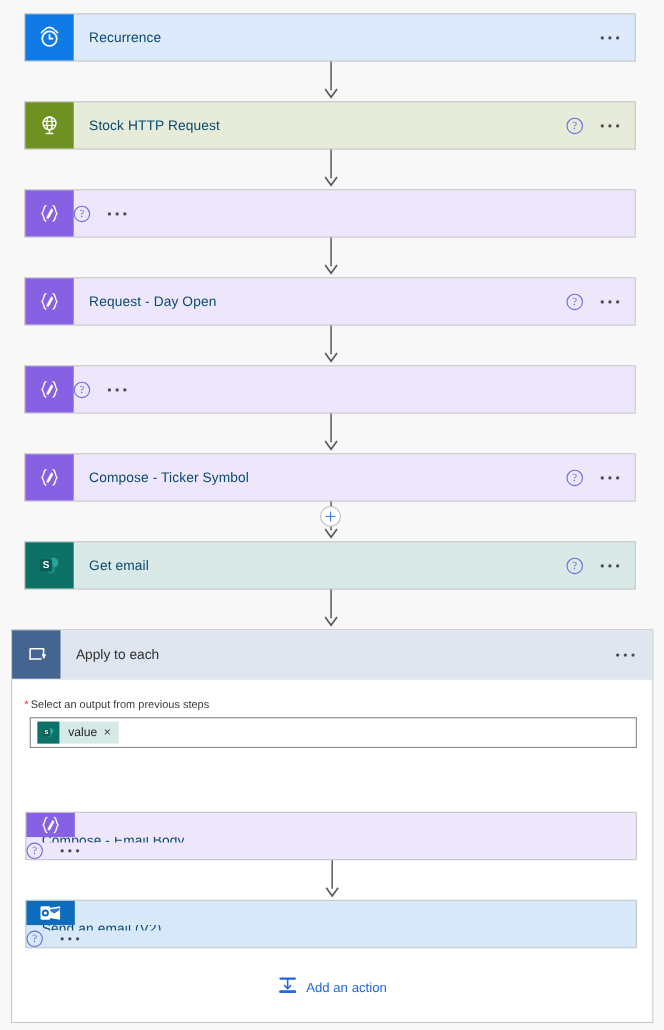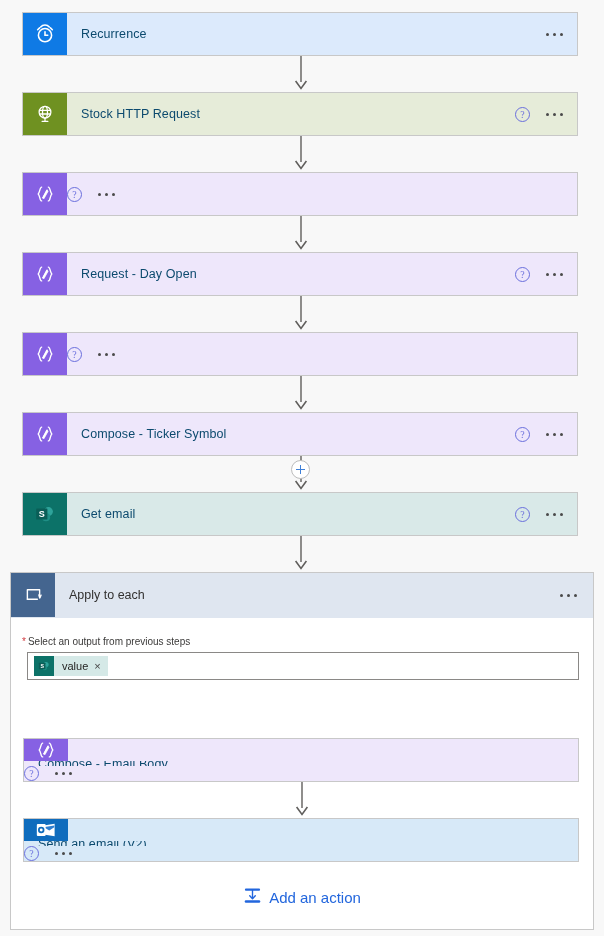--- a/index.html
+++ b/index.html
@@ -238,21 +238,21 @@
     position: absolute;
     left: 0;
     top: 268px;
     width: 100%;
     display: flex;
     align-items: center;
     justify-content: center;
     gap: 7px;
   }
   .add-action-label {
-    font-size: 15px;
+    font-size: 12px;
     color: #2266dd;
   }
 </style>
 </head>
 <body>
 
 <div class="canvas">
 
   <div class="card c-recurrence" style="top:12px">
     <div class="card-icon">

